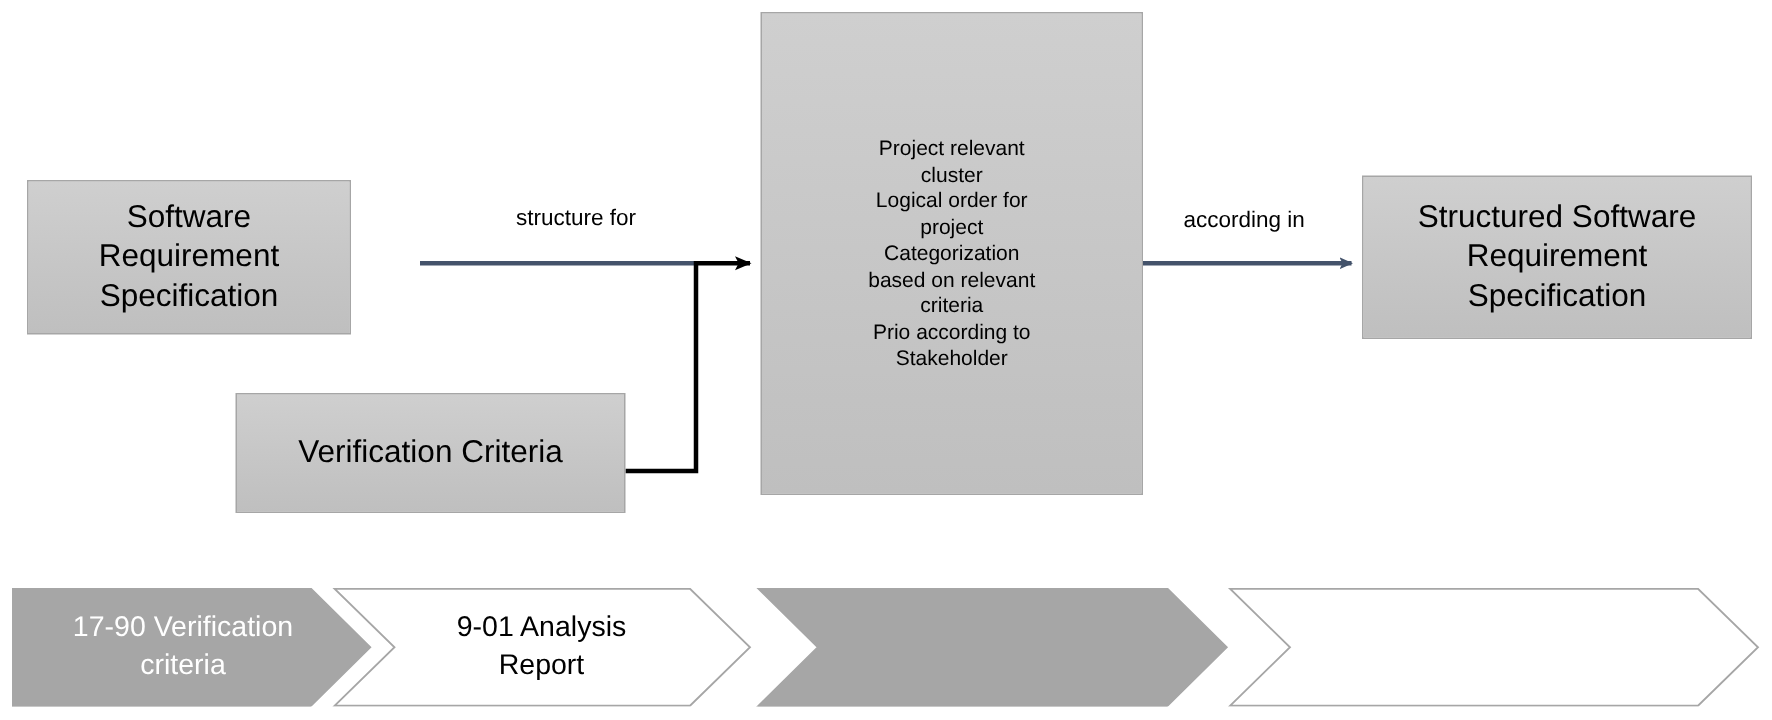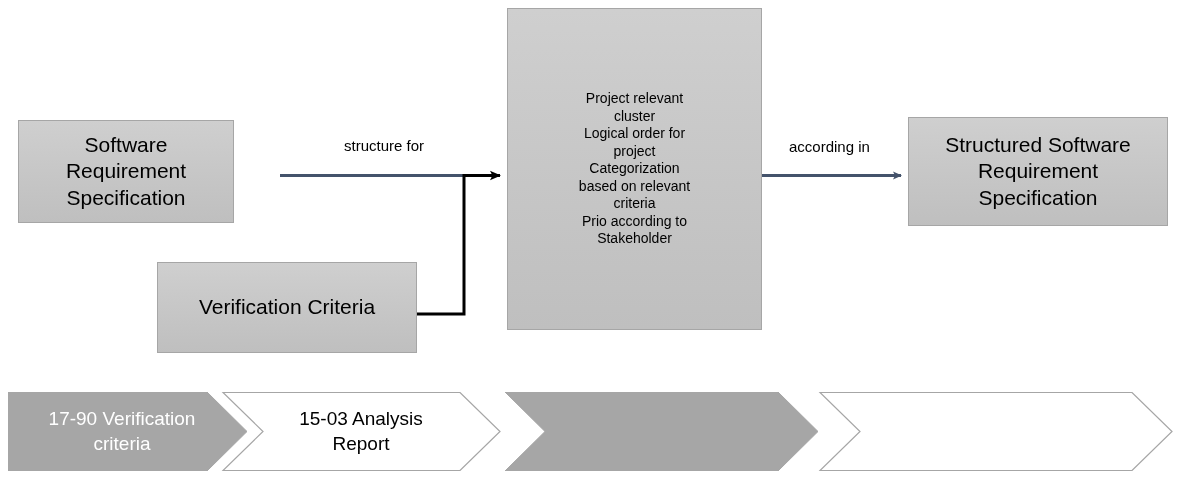--- a/index.html
+++ b/index.html
@@ -38,21 +38,21 @@
     white-space: pre-line;
     font-weight: 400;
   }
 
   #box-srs {
     left: 18px;  top: 120px;  width: 216px; height: 103px;
     font-size: 21px;
     text-align: center;
   }
   #box-vc {
-    left: 157px; top: 262px;  width: 260px; height: 91px;
+    left: 157px; top: 262px;  width: 260px; height: 80px;
     font-size: 21px;
   }
   #box-cluster {
     left: 507px; top: 8px;    width: 255px; height: 322px;
     font-size: 14px;
   }
   #box-ssrs {
     left: 908px; top: 117px;  width: 260px; height: 109px;
     font-size: 21px;
   }
@@ -141,21 +141,21 @@
       <path d="M215,0.5 L452,0.5 L492,39.5 L452,78.5 L215,78.5 L255,39.5 Z" fill="#ffffff" stroke="#a6a6a6" stroke-width="1.2"></path>
 
       <path d="M497,0 L770,0 L810,39.5 L770,79 L497,79 L537,39.5 Z" fill="#a6a6a6" stroke="#a6a6a6" stroke-width="1"></path>
 
       <path d="M812,0.5 L1124,0.5 L1164,39.5 L1124,78.5 L812,78.5 L852,39.5 Z" fill="#ffffff" stroke="#a6a6a6" stroke-width="1.2"></path>
     </svg>
 
     <div class="chev-text on-fill" style="left:14px; top:15px; width:200px;">17-90 Verification
 criteria</div>
 
-    <div class="chev-text on-empty" style="left:248px; top:15px; width:210px;">15-03 Analysis
+    <div class="chev-text on-empty" style="left:248px; top:15px; width:210px;">9-01 Analysis
 Report</div>
 
     <div class="chev-text on-fill" style="left:537px; top:15px; width:240px;"></div>
 
     <div class="chev-text on-empty" style="left:852px; top:15px; width:275px;"></div>
   </div>
 
 </div>
 
 </body></html>

